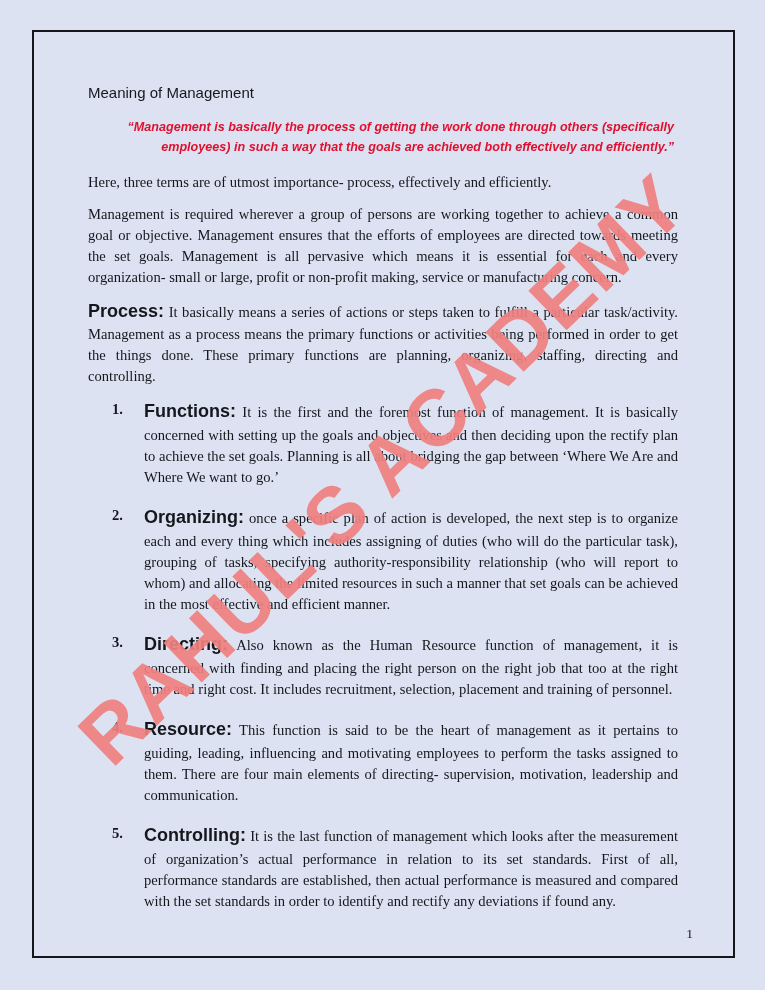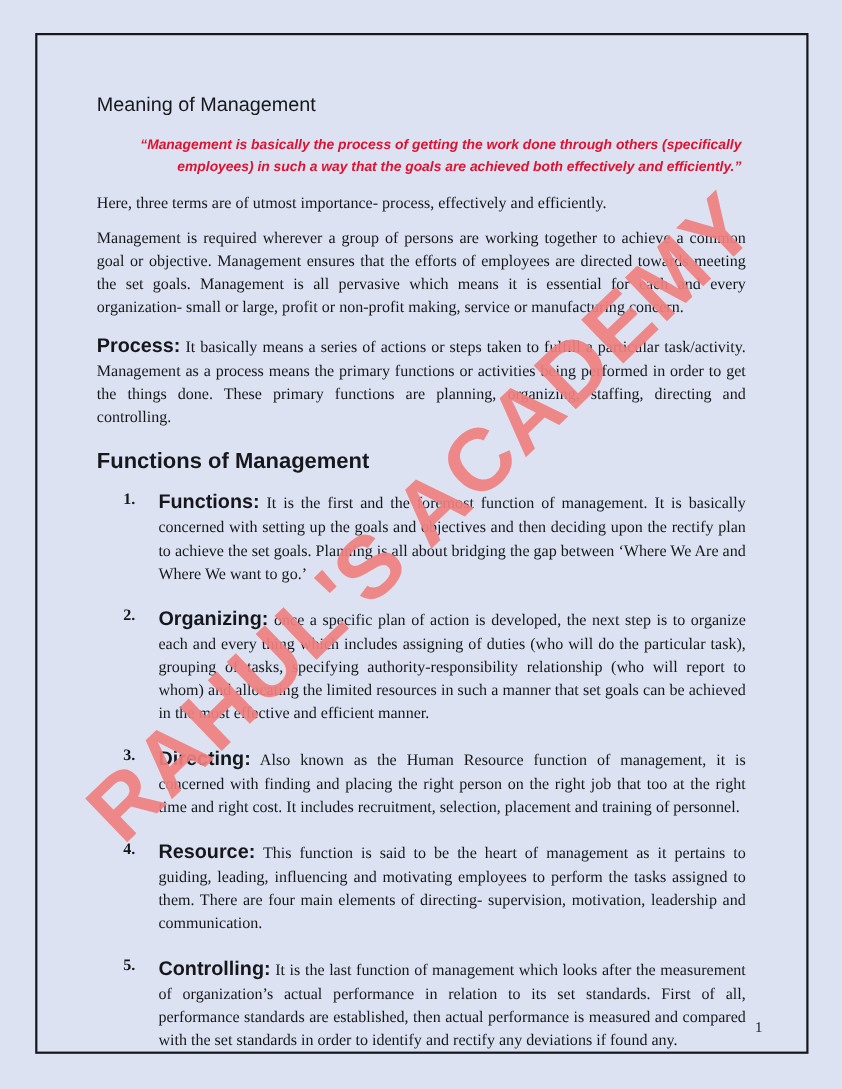--- a/index.html
+++ b/index.html
@@ -55,21 +55,21 @@
   .content {
     position: absolute;
     left: 88px;
     top: 84px;
     width: 590px;
     z-index: 1;
   }
 
   .doc-title {
     font-family: "Liberation Sans", "DejaVu Sans", sans-serif;
-    font-size: 18px;
+    font-size: 15px;
     font-weight: normal;
     color: #16181d;
     margin: 0 0 14px 0;
     line-height: 1.25;
   }
 
   .quote {
     color: #e01030;
     font-style: italic;
     font-family: "Liberation Sans", "DejaVu Sans", sans-serif;
@@ -162,21 +162,20 @@
     <h1 class="doc-title">Meaning of Management</h1>
 
     <p class="quote">“Management is basically the process of getting the work done through others (specifically employees) in such a way that the goals are achieved both effectively and efficiently.”</p>
 
     <p class="para">Here, three terms are of utmost importance- process, effectively and efficiently.</p>
 
     <p class="para">Management is required wherever a group of persons are working together to achieve a common goal or objective. Management ensures that the efforts of employees are directed towards meeting the set goals. Management is all pervasive which means it is essential for each and every organization- small or large, profit or non-profit making, service or manufacturing concern.</p>
 
     <p class="para last-tight"><span class="lead">Process:</span><span> It basically means a series of actions or steps taken to fulfill a particular task/activity. Management as a process means the primary functions or activities being performed in order to get the things done. These primary functions are planning, organizing, staffing, directing and controlling.</span></p>
 
-    <h2 class="section-title">Functions of Management</h2>
 
     <ol class="func-list">
       <li>
         <span class="li-num">1.</span><span class="lead">Functions:</span><span> It is the first and the foremost function of management. It is basically concerned with setting up the goals and objectives and then deciding upon the rectify plan to achieve the set goals. Planning is all about bridging the gap between ‘Where We Are and Where We want to go.’</span>
       </li>
       <li>
         <span class="li-num">2.</span><span class="lead">Organizing:</span><span> once a specific plan of action is developed, the next step is to organize each and every thing which includes assigning of duties (who will do the particular task), grouping of tasks, specifying authority-responsibility relationship (who will report to whom) and allocating the limited resources in such a manner that set goals can be achieved in the most effective and efficient manner.</span>
       </li>
       <li>
         <span class="li-num">3.</span><span class="lead">Directing:</span><span> Also known as the Human Resource function of management, it is concerned with finding and placing the right person on the right job that too at the right time and right cost. It includes recruitment, selection, placement and training of personnel.</span>

